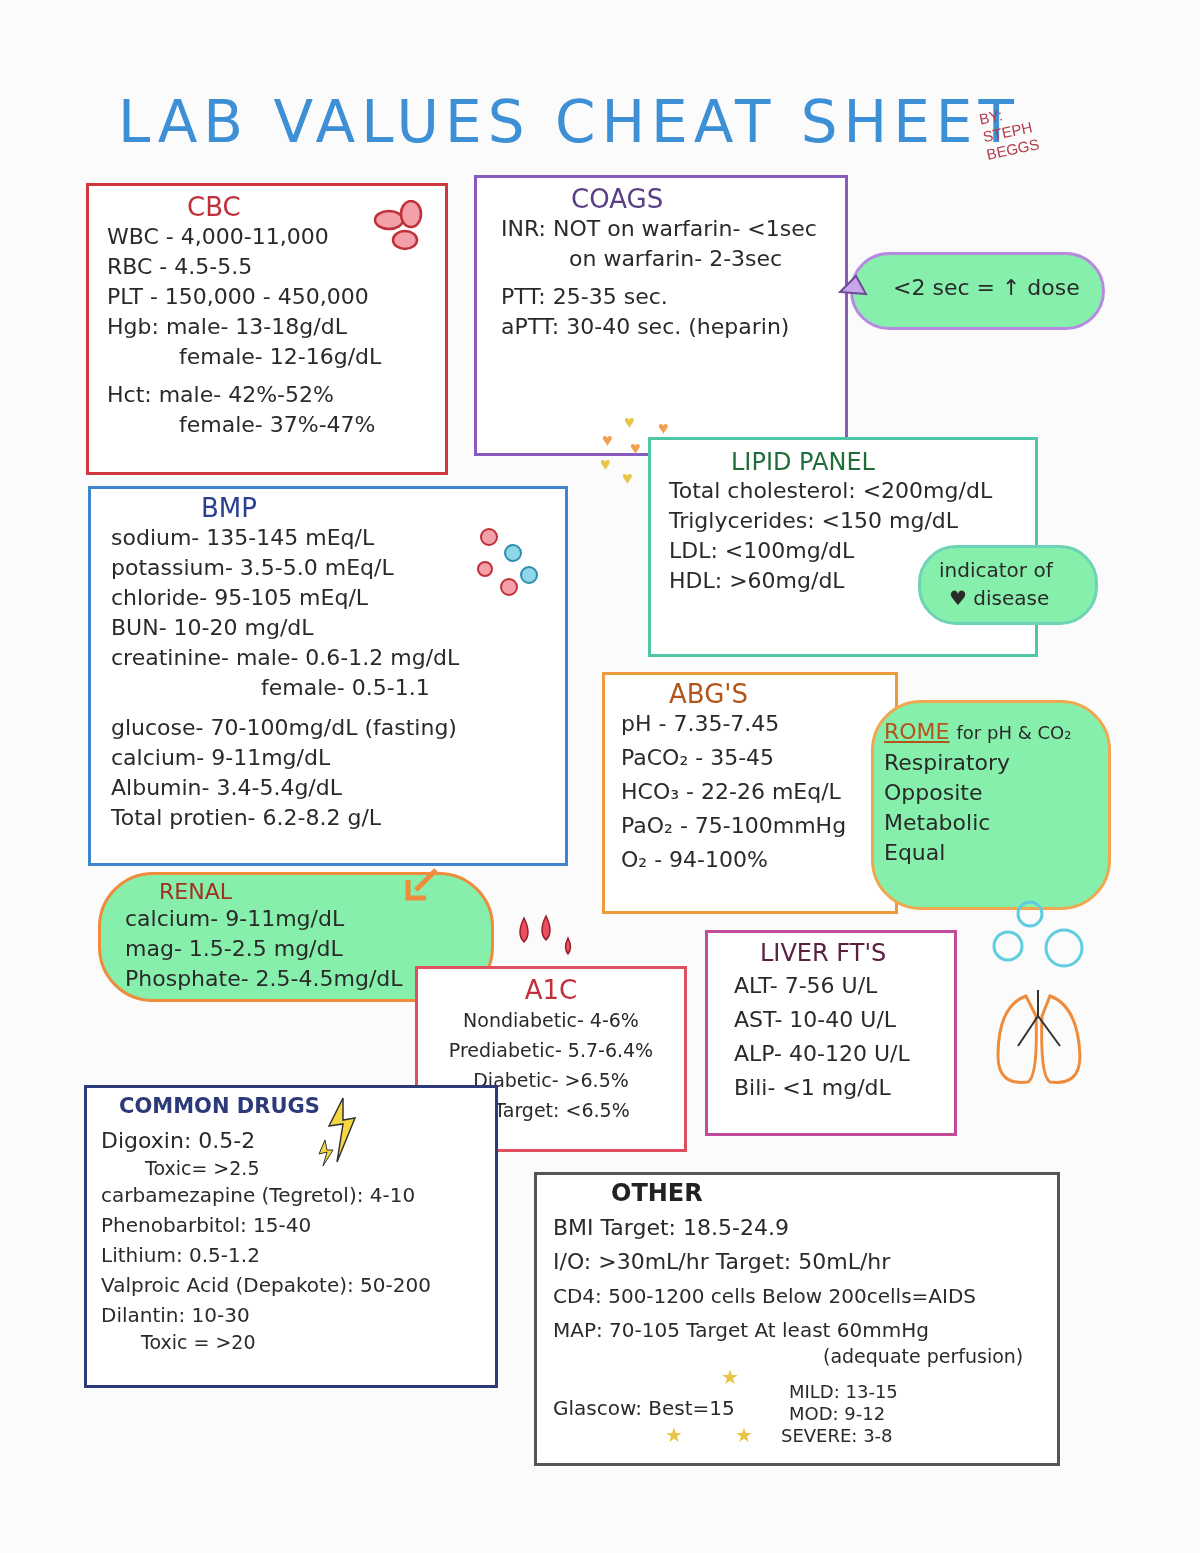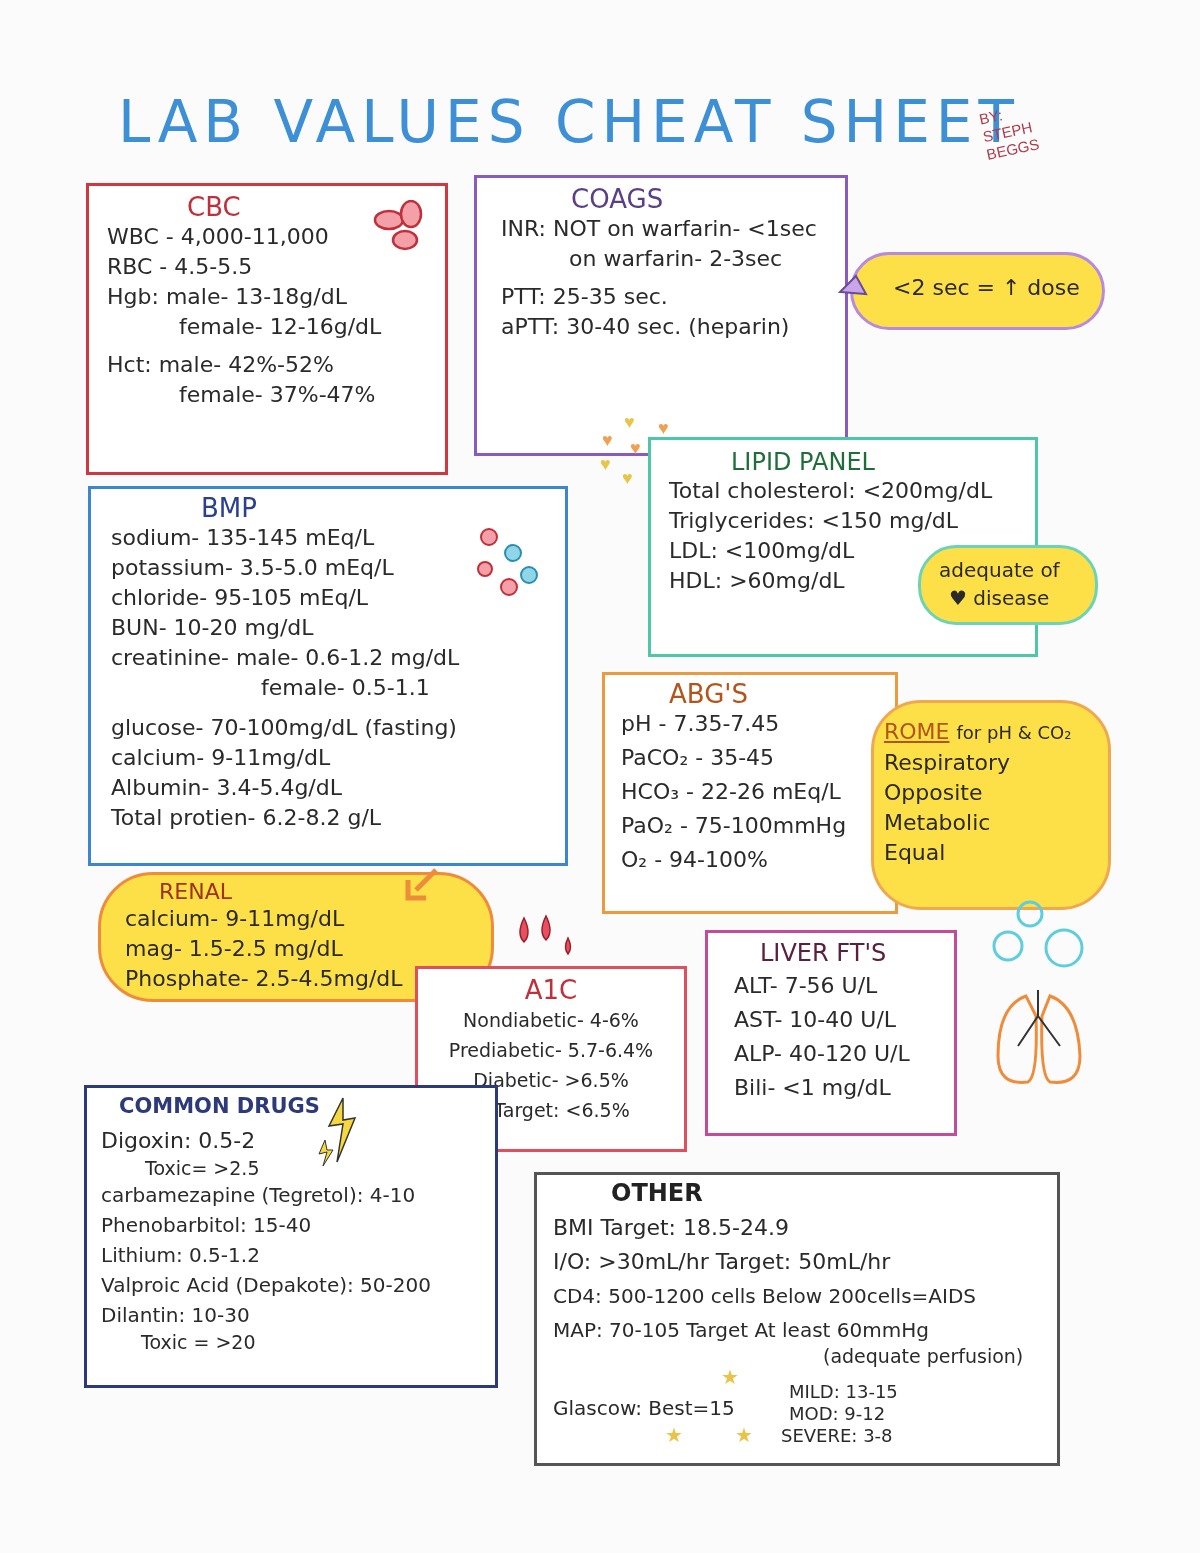--- a/index.html
+++ b/index.html
@@ -19,41 +19,42 @@
   .ind { padding-left:72px; }
   .cbc { left:86px; top:183px; width:362px; height:292px; border:3px solid #d0383f; padding:6px 18px; }
   .coags { left:474px; top:175px; width:374px; height:281px; border:3px solid #8a5bbf; padding:6px 24px; }
   .bmp { left:88px; top:486px; width:480px; height:380px; border:3px solid #3d86cf; padding:4px 20px; }
   .lipid { left:648px; top:437px; width:390px; height:220px; border:3px solid #4ec7a6; padding:8px 18px; }
   .abg { left:602px; top:672px; width:296px; height:242px; border:3px solid #eb9a3e; padding:4px 16px; }
   .liver { left:705px; top:930px; width:252px; height:206px; border:3px solid #c24b9a; padding:6px 26px; }
   .a1c { left:415px; top:966px; width:272px; height:186px; border:3px solid #df4f5e; padding:6px 10px; text-align:center; }
   .drugs { left:84px; top:1085px; width:414px; height:303px; border:3px solid #2d3a7a; padding:6px 14px; }
   .other { left:534px; top:1172px; width:526px; height:294px; border:3px solid #555; padding:4px 16px; }
-  .cloud { position:absolute; background:#fde047; border-radius:40px; box-sizing:border-box; }
+  .cloud { position:absolute; background:#86efac; border-radius:40px; box-sizing:border-box; }
   .coag-cloud { left:850px; top:252px; width:255px; height:78px; border:3px solid #b78ae0; padding:18px 0 0 40px; }
   .lipid-cloud { left:918px; top:545px; width:180px; height:80px; border:3px solid #6dd3b6; padding:8px 0 0 18px; border-radius:38px; }
   .rome-cloud { left:871px; top:700px; width:240px; height:210px; border:3px solid #f0a850; padding:14px 0 0 10px; border-radius:50px; }
   .renal-cloud { left:98px; top:872px; width:396px; height:130px; border:3px solid #ee8c3c; padding:4px 0 0 24px; border-radius:55px; }
   .icon { position:absolute; }
 </style>
 </head>
 <body>
 
 <div class="abs title">LAB VALUES CHEAT SHEET</div>
 <div class="abs byline">
   <div>BY:</div>
   <div>STEPH</div>
   <div>BEGGS</div>
 </div>
 
 <div class="box cbc">
   <h2 style="color:#c0303a;padding-left:80px;">CBC</h2>
   <div class="line">WBC - 4,000-11,000</div>
   <div class="line">RBC - 4.5-5.5</div>
+  <div class="line">PLT - 150,000 - 450,000</div>
   <div class="line">Hgb: male- 13-18g/dL</div>
   <div class="line ind">female- 12-16g/dL</div>
   <div class="line" style="margin-top:8px;">Hct: male- 42%-52%</div>
   <div class="line ind">female- 37%-47%</div>
   <svg class="icon" style="left:284px;top:14px;" width="60" height="56">
     <ellipse cx="16" cy="20" rx="14" ry="9" fill="#f3a0a8" stroke="#c0303a" stroke-width="2.5"></ellipse>
     <ellipse cx="38" cy="14" rx="10" ry="13" fill="#f3a0a8" stroke="#c0303a" stroke-width="2.5"></ellipse>
     <ellipse cx="32" cy="40" rx="12" ry="9" fill="#f3a0a8" stroke="#c0303a" stroke-width="2.5"></ellipse>
   </svg>
 </div>
@@ -103,21 +104,21 @@
 </svg>
 
 <div class="box lipid">
   <h2 style="color:#1f6e3a;padding-left:62px;font-size:24px;">LIPID PANEL</h2>
   <div class="line">Total cholesterol: &lt;200mg/dL</div>
   <div class="line">Triglycerides: &lt;150 mg/dL</div>
   <div class="line">LDL: &lt;100mg/dL</div>
   <div class="line">HDL: &gt;60mg/dL</div>
 </div>
 <div class="cloud lipid-cloud">
-  <div class="line" style="font-size:20px;line-height:28px;">adequate of</div>
+  <div class="line" style="font-size:20px;line-height:28px;">indicator of</div>
   <div class="line" style="font-size:20px;line-height:28px;padding-left:10px;">♥ disease</div>
 </div>
 
 <div class="box abg">
   <h2 style="color:#b3541a;padding-left:48px;">ABG'S</h2>
   <div class="line">pH - 7.35-7.45</div>
   <div class="line" style="margin-top:4px;">PaCO₂ - 35-45</div>
   <div class="line" style="margin-top:4px;">HCO₃ - 22-26 mEq/L</div>
   <div class="line" style="margin-top:4px;">PaO₂ - 75-100mmHg</div>
   <div class="line" style="margin-top:4px;">O₂ - 94-100%</div>

